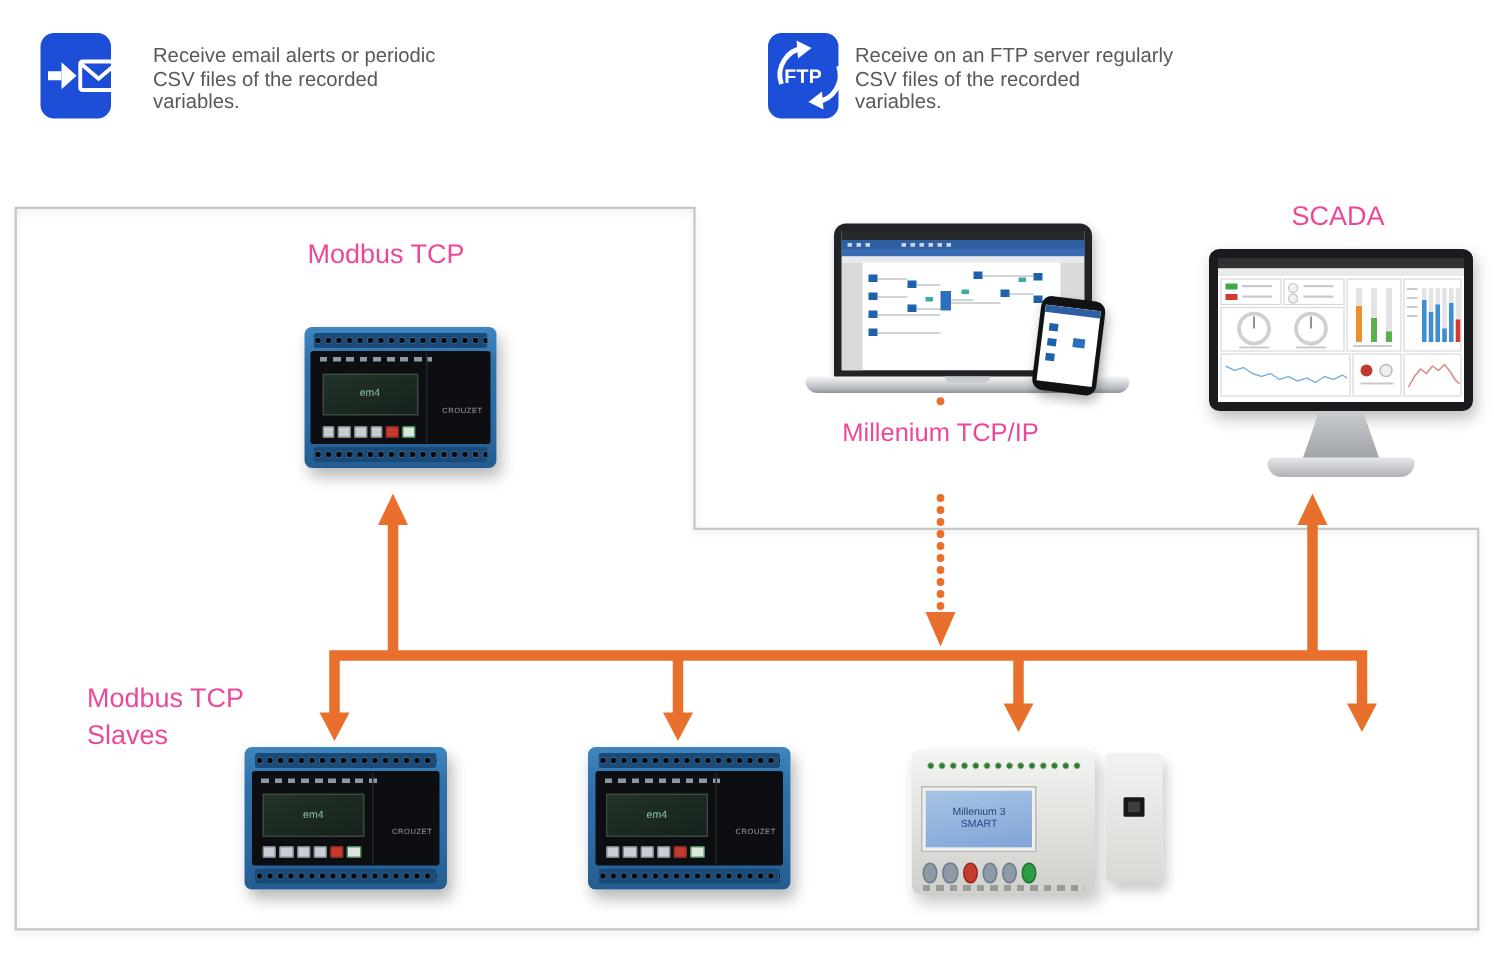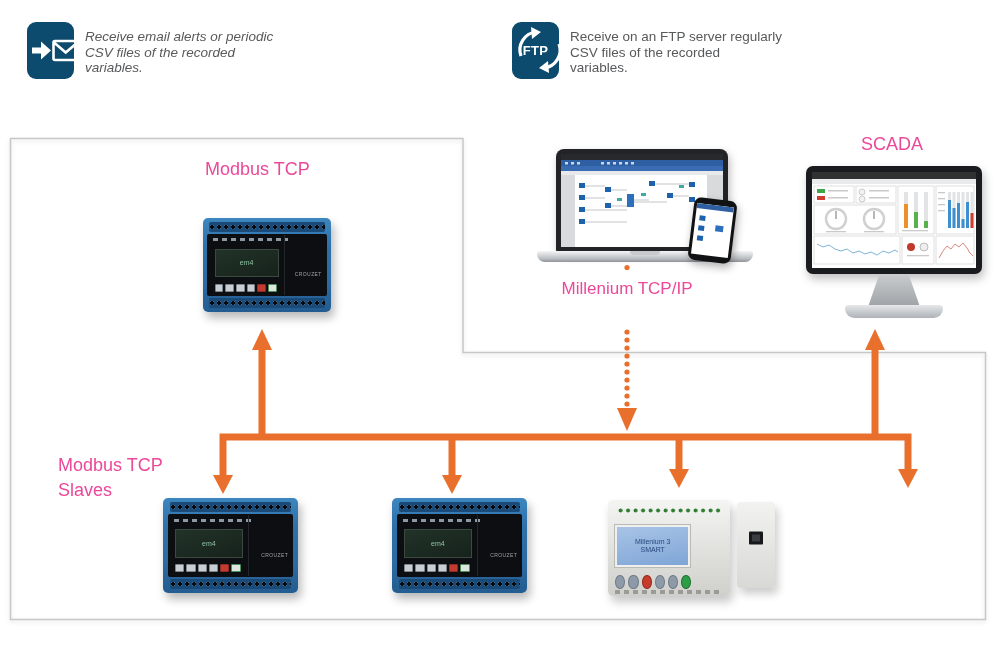--- a/index.html
+++ b/index.html
@@ -1,21 +1,21 @@
 <!DOCTYPE html>
 <html><head>
 <meta charset="utf-8">
 <style>
   html,body{margin:0;padding:0;background:#fff;}
   .stage{position:relative;width:996px;height:650px;background:#fff;overflow:hidden;
          font-family:"Liberation Sans",sans-serif;}
 
   
   .note{position:absolute;display:flex;align-items:flex-start;}
-  .note-icon{width:47px;height:57px;border-radius:9px;background:#0c4a6e;position:relative;flex:0 0 auto;}
+  .note-icon{width:47px;height:57px;border-radius:9px;background:#1d4ed8;position:relative;flex:0 0 auto;}
   .note-text{font-size:13.5px;line-height:15.5px;color:#58595B;margin-top:7px;}
   .ftp-badge{position:absolute;left:0;top:0;width:100%;height:100%;display:flex;align-items:center;justify-content:center;
              color:#fff;font-size:13px;font-weight:bold;letter-spacing:.3px;}
 
   
   .lbl{position:absolute;color:#ec4899;font-weight:500;}
   .lbl-master{left:205px;top:157px;font-size:18px;line-height:25px;}
   .lbl-slaves{left:58px;top:453px;font-size:18px;line-height:25px;}
   .lbl-eth{left:527px;top:277px;width:200px;text-align:center;font-size:17px;line-height:23px;}
   .lbl-scada{left:832px;top:134px;width:120px;text-align:center;font-size:18px;}
@@ -128,21 +128,21 @@
 
   <div class="note" style="left:27px;top:22px;width:420px;">
     <div class="note-icon">
       <svg width="57" height="57" viewBox="0 0 57 57">
         <rect x="5" y="25.5" width="9" height="6" fill="#fff"></rect>
         <polygon points="14,19.5 14,37.5 24,28.5" fill="#fff"></polygon>
         <rect x="26.5" y="19" width="24.5" height="19" rx="1.5" fill="none" stroke="#fff" stroke-width="2.6"></rect>
         <path d="M 27 20.5 L 38.7 30.5 L 50.5 20.5" fill="none" stroke="#fff" stroke-width="2.6"></path>
       </svg>
     </div>
-    <div class="note-text" style="margin-left:11px;font-style:italic;">
+    <div class="note-text" style="margin-left:28px;">
       <div>Receive email alerts or periodic</div>
       <div>CSV files of the recorded</div>
       <div>variables.</div>
     </div>
   </div>
 
   <div class="note" style="left:512px;top:22px;width:440px;">
     <div class="note-icon">
       <svg width="56" height="56" viewBox="0 0 56 56">
         <path d="M 9 34 A 18 18 0 0 1 24 10" fill="none" stroke="#fff" stroke-width="3.2"></path>

